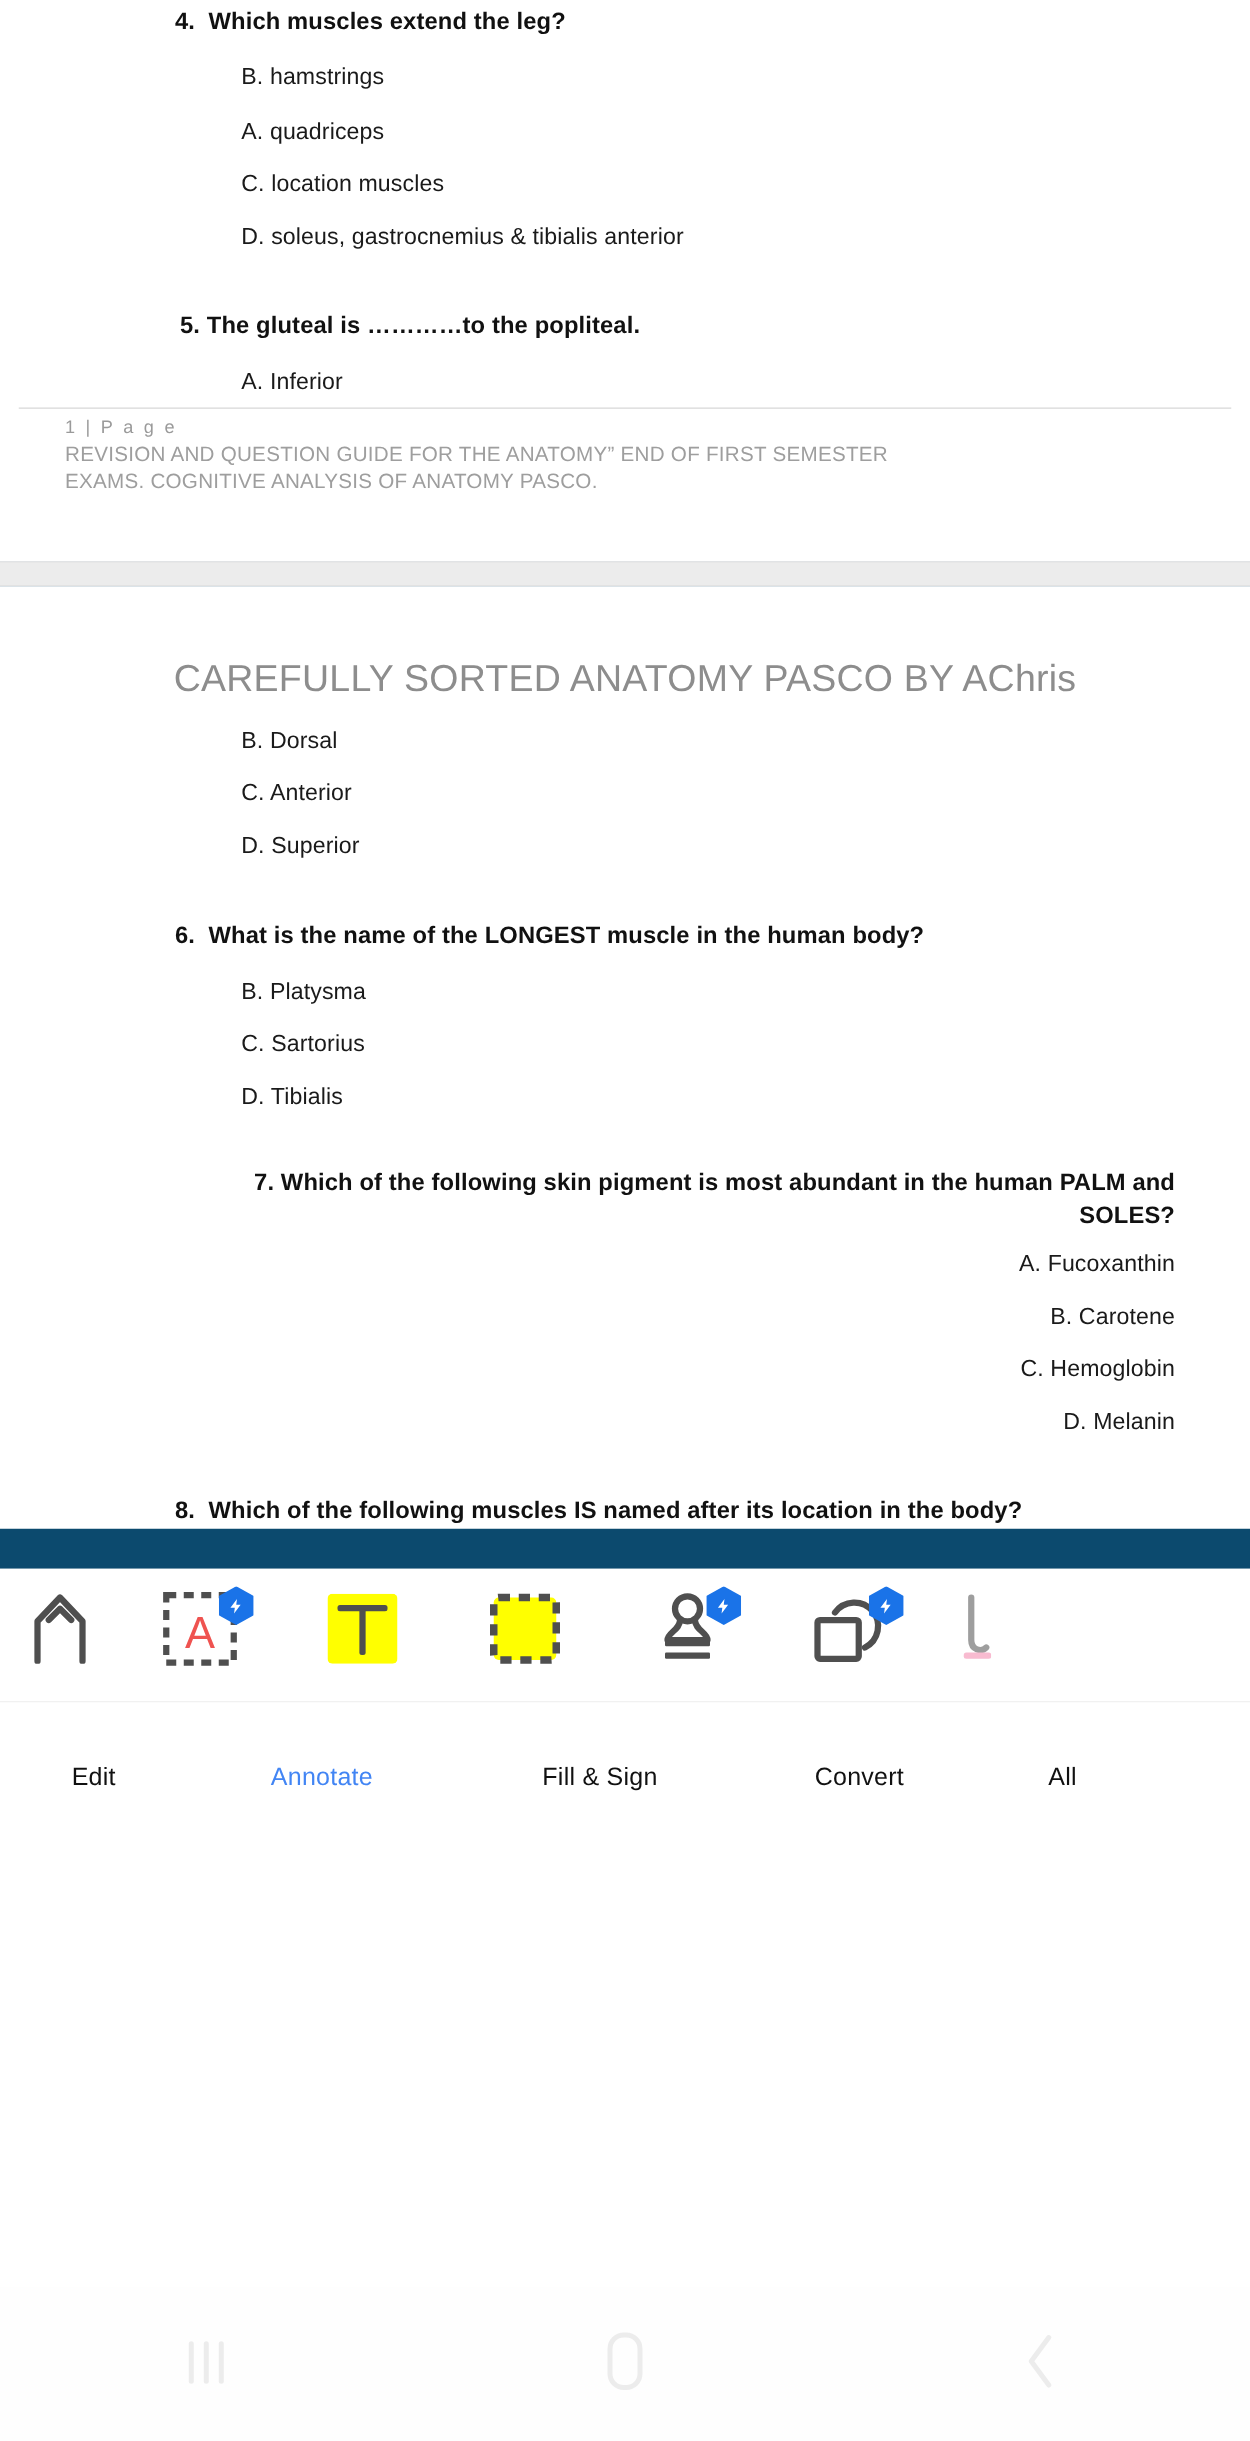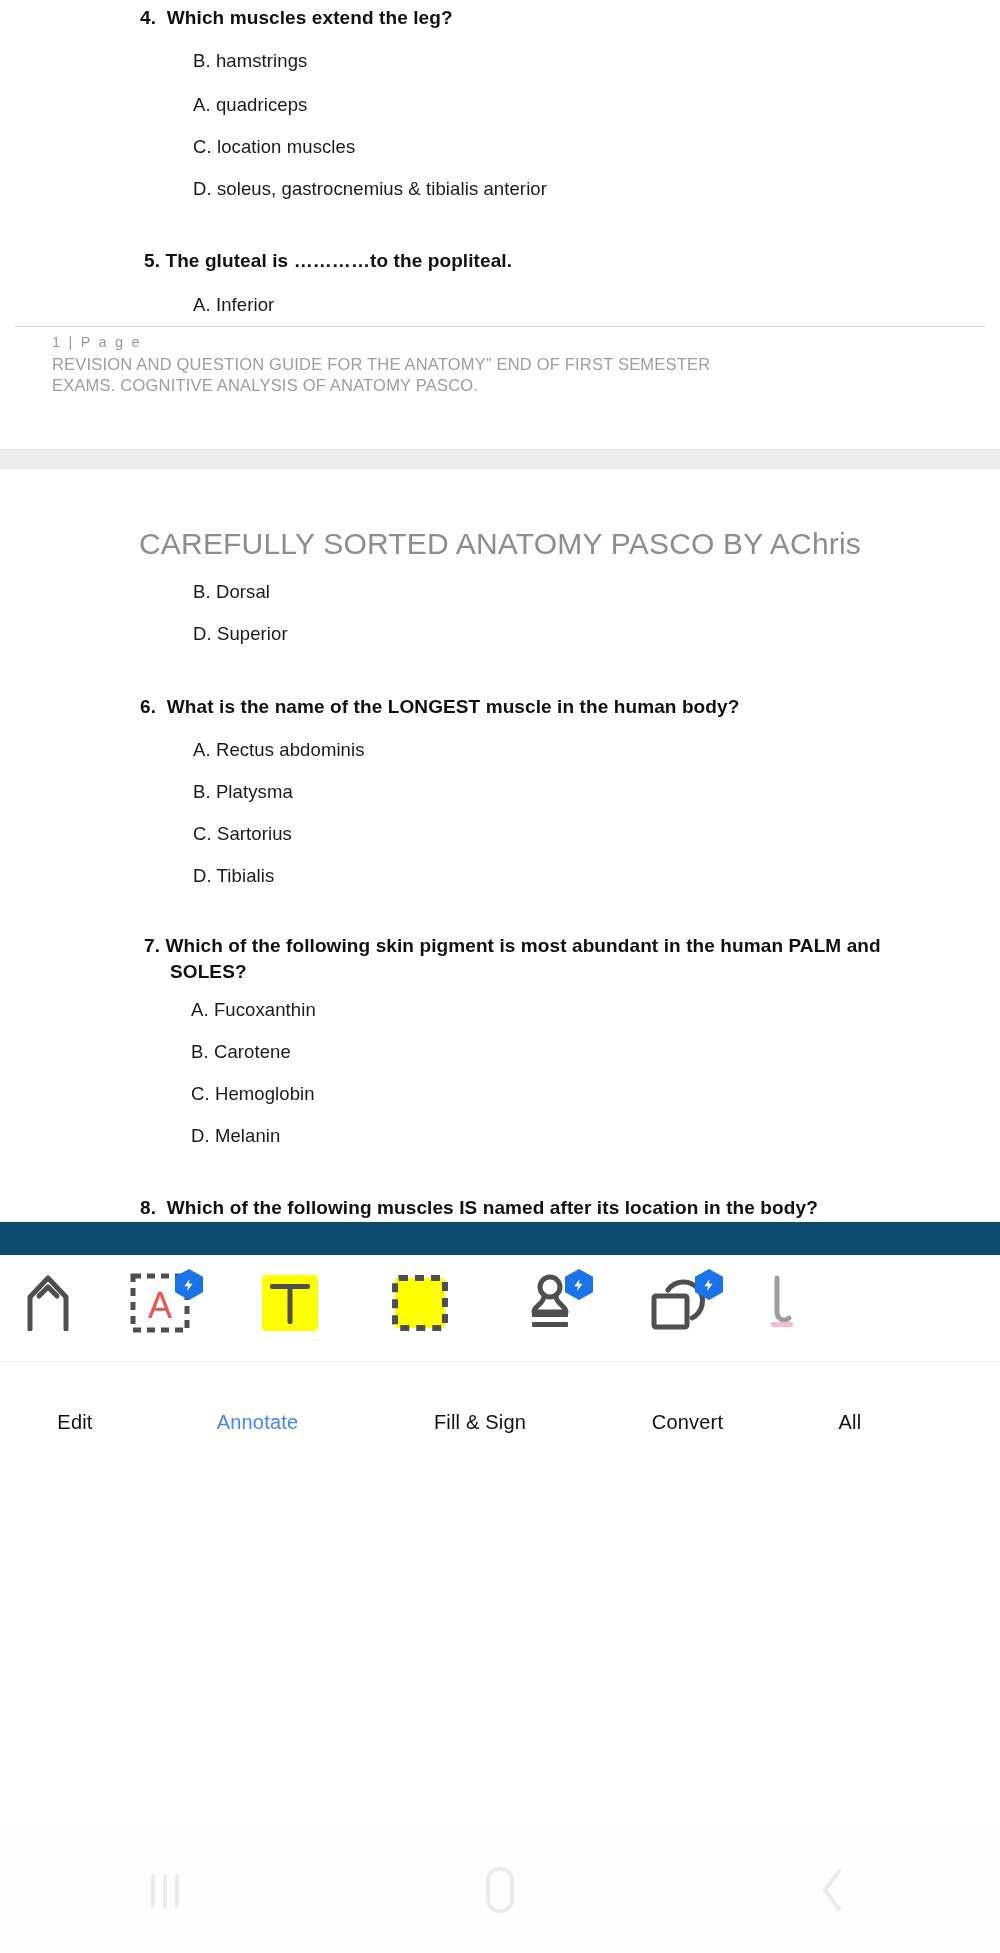--- a/index.html
+++ b/index.html
@@ -147,34 +147,34 @@
 
     <div class="page-gap"></div>
 
     <div class="page">
       <div class="page-inner">
 
         <div style="height:58px;"></div>
         <div class="doc-title">CAREFULLY SORTED ANATOMY PASCO BY AChris</div>
 
         <div class="opt" style="margin-top:19px;">B. Dorsal</div>
+        <div class="opt" style="margin-top:18px;">C. Anterior</div>
         <div class="opt" style="margin-top:18px;">D. Superior</div>
 
         <div class="q-block" style="margin-top:48px;">
           <div class="q-text q-num-indent">
             <span>6.</span>&nbsp;
             <span>What is the name of the LONGEST muscle in the human body?</span>
           </div>
-          <div class="opt" style="margin-top:17px;">A. Rectus abdominis</div>
           <div class="opt" style="margin-top:18px;">B. Platysma</div>
           <div class="opt" style="margin-top:18px;">C. Sartorius</div>
           <div class="opt" style="margin-top:18px;">D. Tibialis</div>
         </div>
 
-        <div class="q-block" style="margin-top:45px;">
+        <div class="q-block" style="margin-top:45px;text-align:right;">
           <div class="q-text" style="padding-left:110px; text-indent:-26px;">
             <span>7.</span>
             <span>Which of the following skin pigment is most abundant in the human PALM and SOLES?</span>
           </div>
           <div class="opt tight" style="margin-top:13px;">A. Fucoxanthin</div>
           <div class="opt tight" style="margin-top:18px;">B. Carotene</div>
           <div class="opt tight" style="margin-top:18px;">C. Hemoglobin</div>
           <div class="opt tight" style="margin-top:18px;">D. Melanin</div>
         </div>
 

